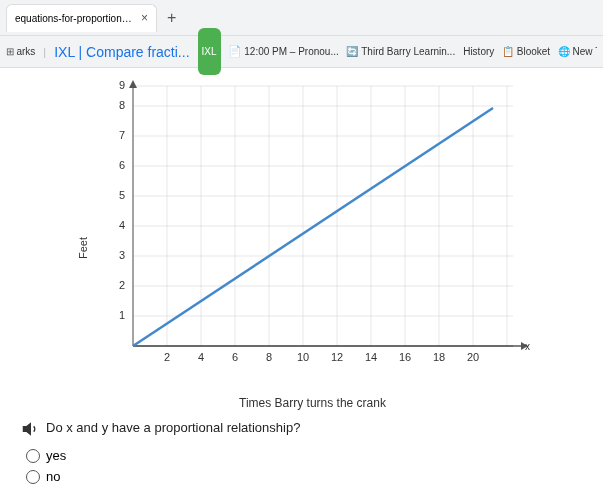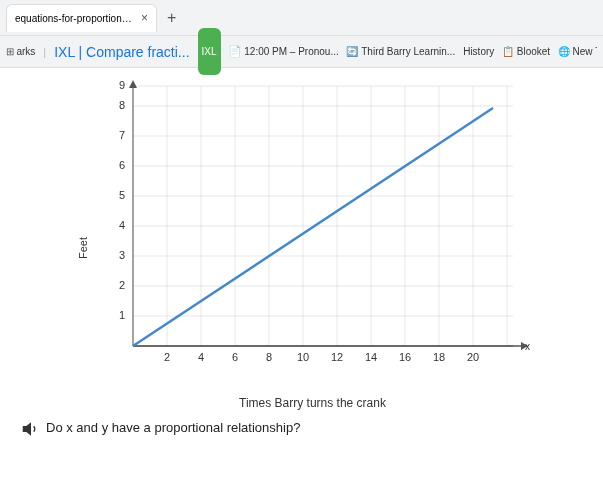--- a/index.html
+++ b/index.html
@@ -286,14 +286,24 @@
   </div>
 
   <div class="question-area">
     <div class="question-text">
       <svg class="speaker-icon" viewBox="0 0 24 24" fill="none" stroke="#333" stroke-width="2">
         <polygon points="11,5 6,9 2,9 2,15 6,15 11,19" fill="#333" stroke="#333"></polygon>
         <path d="M15.54 8.46a5 5 0 0 1 0 7.07" stroke="#333" stroke-width="2" fill="none"></path>
       </svg>
       <span>Do x and y have a proportional relationship?</span>
     </div>
+    <div class="radio-group">
+      <label class="radio-option">
+        <span class="radio-circle"></span>
+        <span>yes</span>
+      </label>
+      <label class="radio-option">
+        <span class="radio-circle"></span>
+        <span>no</span>
+      </label>
+    </div>
   </div>
 </div>
 
 </body></html>

